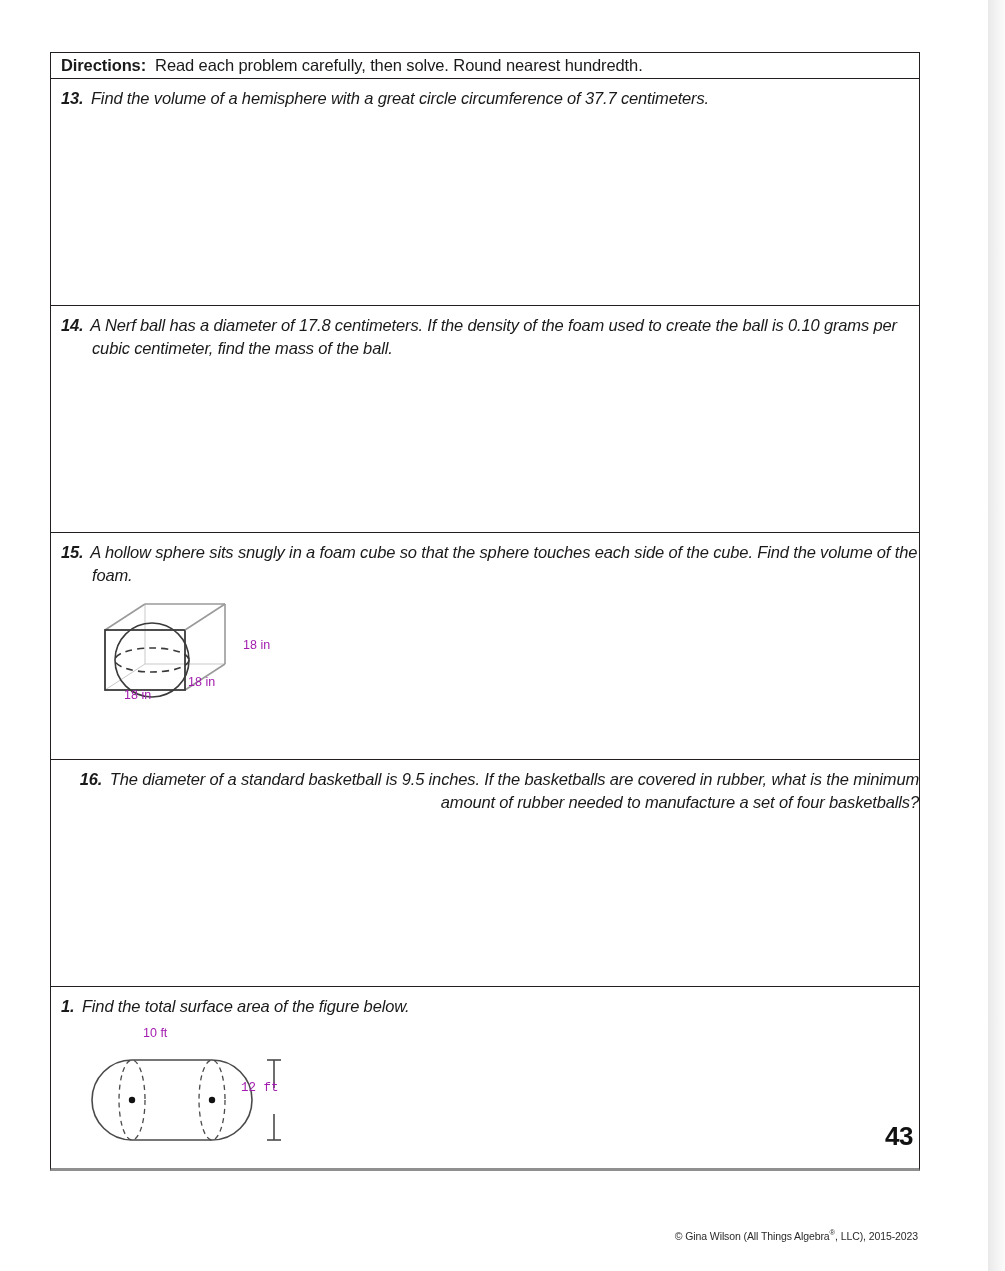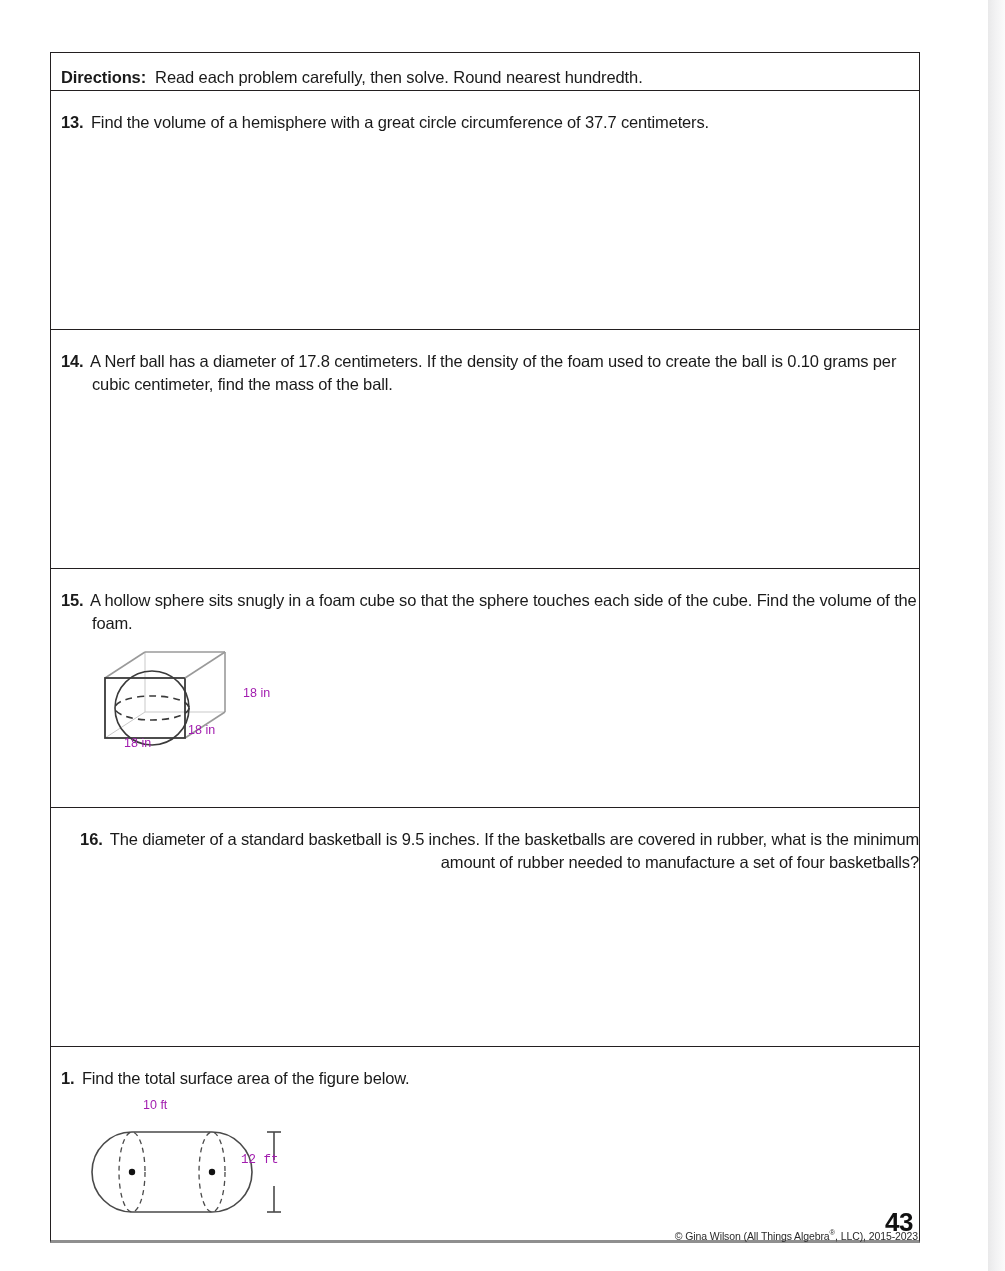--- a/index.html
+++ b/index.html
@@ -39,21 +39,20 @@
     border: 1px solid #231f20;
     border-bottom: 3px solid #8f8f8f;
     box-sizing: content-box;
     background: #ffffff;
   }
   .row {
     border-bottom: 1px solid #231f20;
     box-sizing: border-box;
     position: relative;
     background: #ffffff;
-    margin-top: 12px;
   }
   .row.last { border-bottom: none; }
 
   .directions-row {
     height: 26px;
     padding: 3px 0 0 10px;
   }
   .directions-text {
     font-size: 16.5px;
     color: #1a1a1a;
@@ -70,36 +69,37 @@
     letter-spacing: -0.15px;
   }
   .q-num {
     font-weight: bold;
     margin-right: 3px;
   }
   .q-body {
     display: block;
     padding-left: 31px;
     text-indent: -31px;
+    font-style: italic;
   }
 
   .fig-wrap { position: relative; }
 
   .dim-label {
     position: absolute;
     font-size: 12.5px;
     color: #a21caf;
     font-family: "Liberation Sans", sans-serif;
     white-space: nowrap;
   }
 
   .page-number {
     position: absolute;
     right: 6px;
-    bottom: 2px;
+    bottom: 16px;
     font-size: 26px;
     font-weight: bold;
     color: #111111;
     letter-spacing: -0.5px;
   }
 
   .copyright {
     position: absolute;
     left: 50px;
     top: 1228px;

